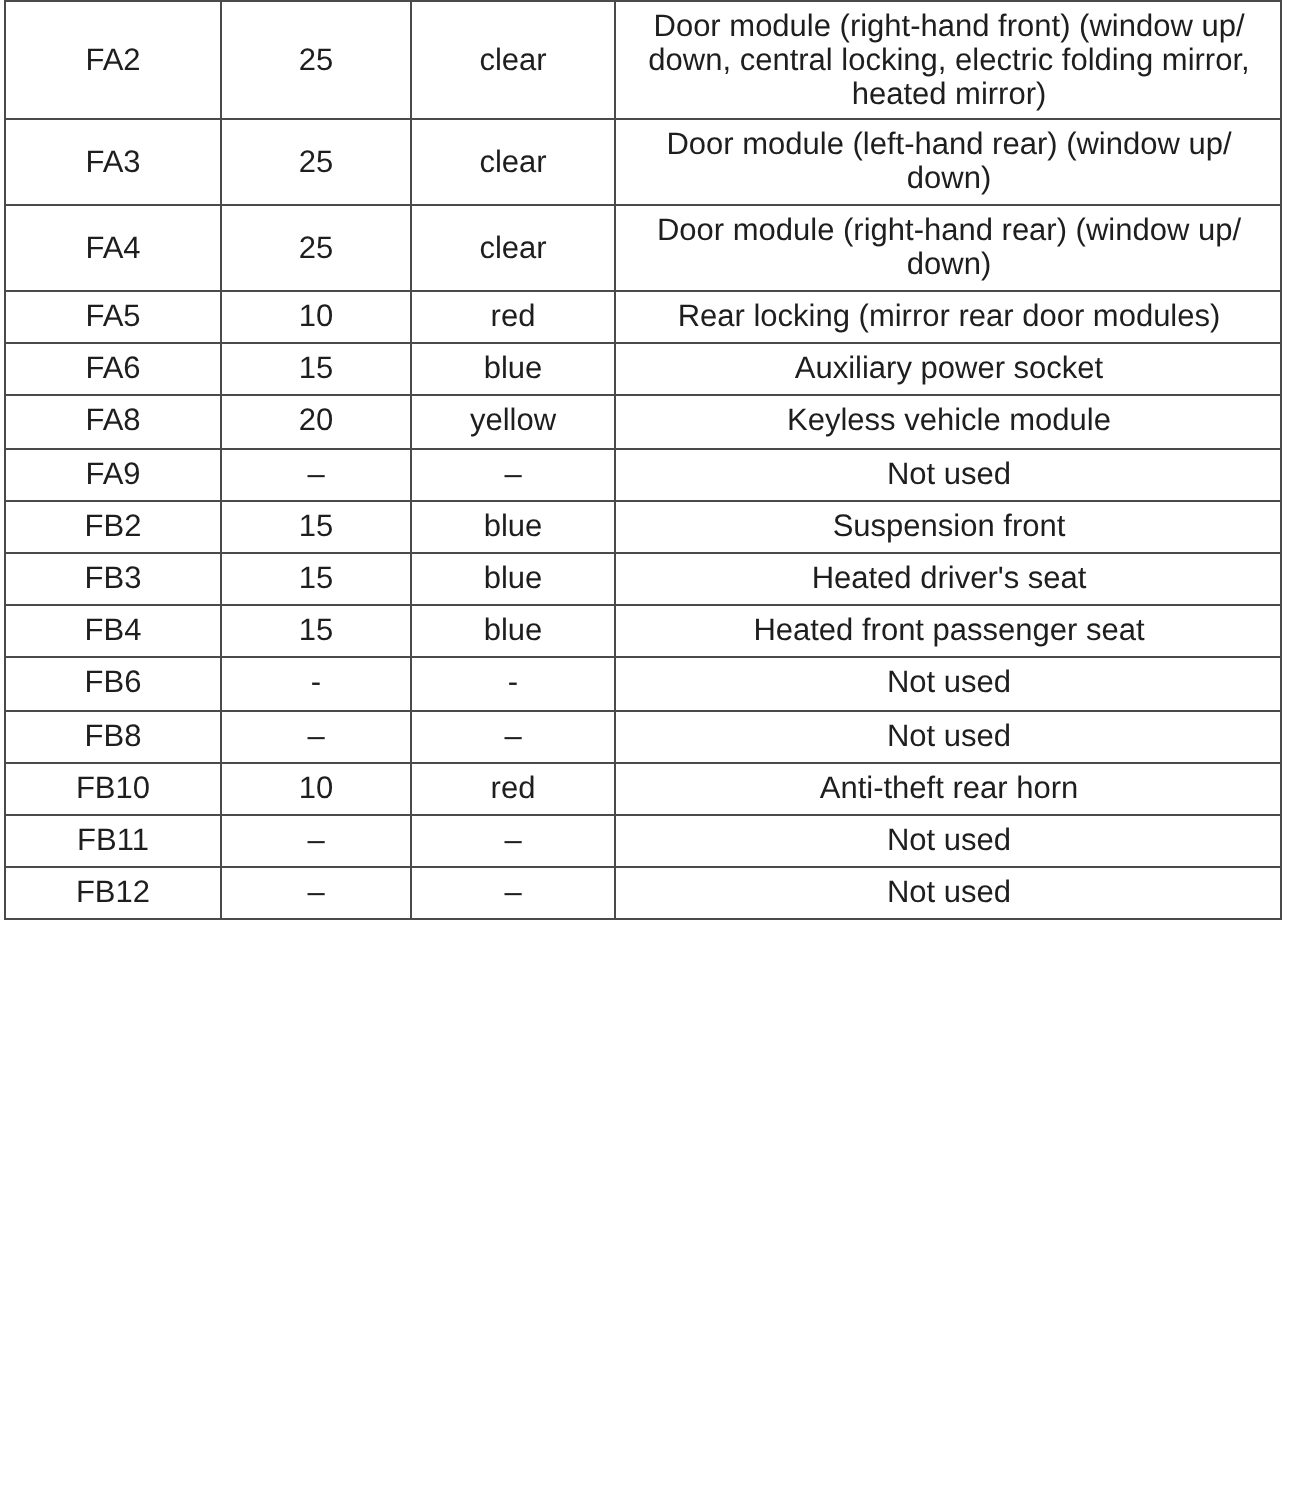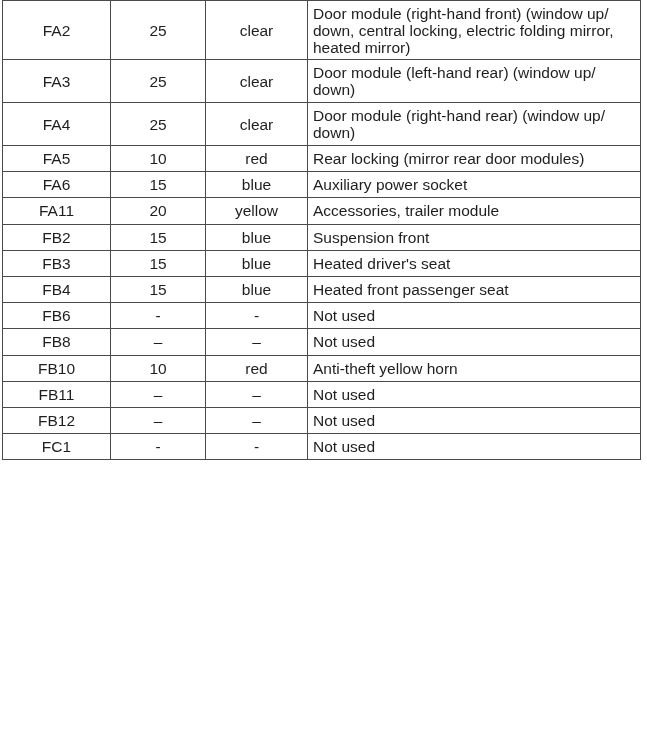--- a/index.html
+++ b/index.html
@@ -13,21 +13,21 @@
     color: #1e1e1e;
     table-layout: fixed;
   }
   table.fuse-table td {
     border: 1.5px solid #4a4a4a;
     padding: 0 5px;
     line-height: 17px;
     vertical-align: middle;
   }
   table.fuse-table td.c { text-align: center; }
-  table.fuse-table td.d { text-align: left; padding-left: 5px; padding-right: 4px; }
+  table.fuse-table td.d { text-align: center; padding-left: 5px; padding-right: 4px; }
   col.c1 { width: 108px; }
   col.c2 { width: 95px; }
   col.c3 { width: 102px; }
   col.c4 { width: 333px; }
   tr.r-tall3 td { height: 58px; }
   tr.r-tall2 td { height: 42px; }
   tr.r-single td { height: 25.2px; }
 </style>
 </head>
 <body>
@@ -64,24 +64,30 @@
         <td class="c">red</td>
         <td class="d">Rear locking (mirror rear door modules)</td>
       </tr>
       <tr class="r-single">
         <td class="c">FA6</td>
         <td class="c">15</td>
         <td class="c">blue</td>
         <td class="d">Auxiliary power socket</td>
       </tr>
       <tr class="r-single">
-        <td class="c">FA11</td>
+        <td class="c">FA8</td>
         <td class="c">20</td>
         <td class="c">yellow</td>
-        <td class="d">Accessories, trailer module</td>
+        <td class="d">Keyless vehicle module</td>
+      </tr>
+      <tr class="r-single">
+        <td class="c">FA9</td>
+        <td class="c">–</td>
+        <td class="c">–</td>
+        <td class="d">Not used</td>
       </tr>
       <tr class="r-single">
         <td class="c">FB2</td>
         <td class="c">15</td>
         <td class="c">blue</td>
         <td class="d">Suspension front</td>
       </tr>
       <tr class="r-single">
         <td class="c">FB3</td>
         <td class="c">15</td>
@@ -103,34 +109,28 @@
       <tr class="r-single">
         <td class="c">FB8</td>
         <td class="c">–</td>
         <td class="c">–</td>
         <td class="d">Not used</td>
       </tr>
       <tr class="r-single">
         <td class="c">FB10</td>
         <td class="c">10</td>
         <td class="c">red</td>
-        <td class="d">Anti-theft yellow horn</td>
+        <td class="d">Anti-theft rear horn</td>
       </tr>
       <tr class="r-single">
         <td class="c">FB11</td>
         <td class="c">–</td>
         <td class="c">–</td>
         <td class="d">Not used</td>
       </tr>
       <tr class="r-single">
         <td class="c">FB12</td>
         <td class="c">–</td>
         <td class="c">–</td>
         <td class="d">Not used</td>
       </tr>
-      <tr class="r-single">
-        <td class="c">FC1</td>
-        <td class="c">-</td>
-        <td class="c">-</td>
-        <td class="d">Not used</td>
-      </tr>
     </tbody>
 </table>
 
 </body></html>

